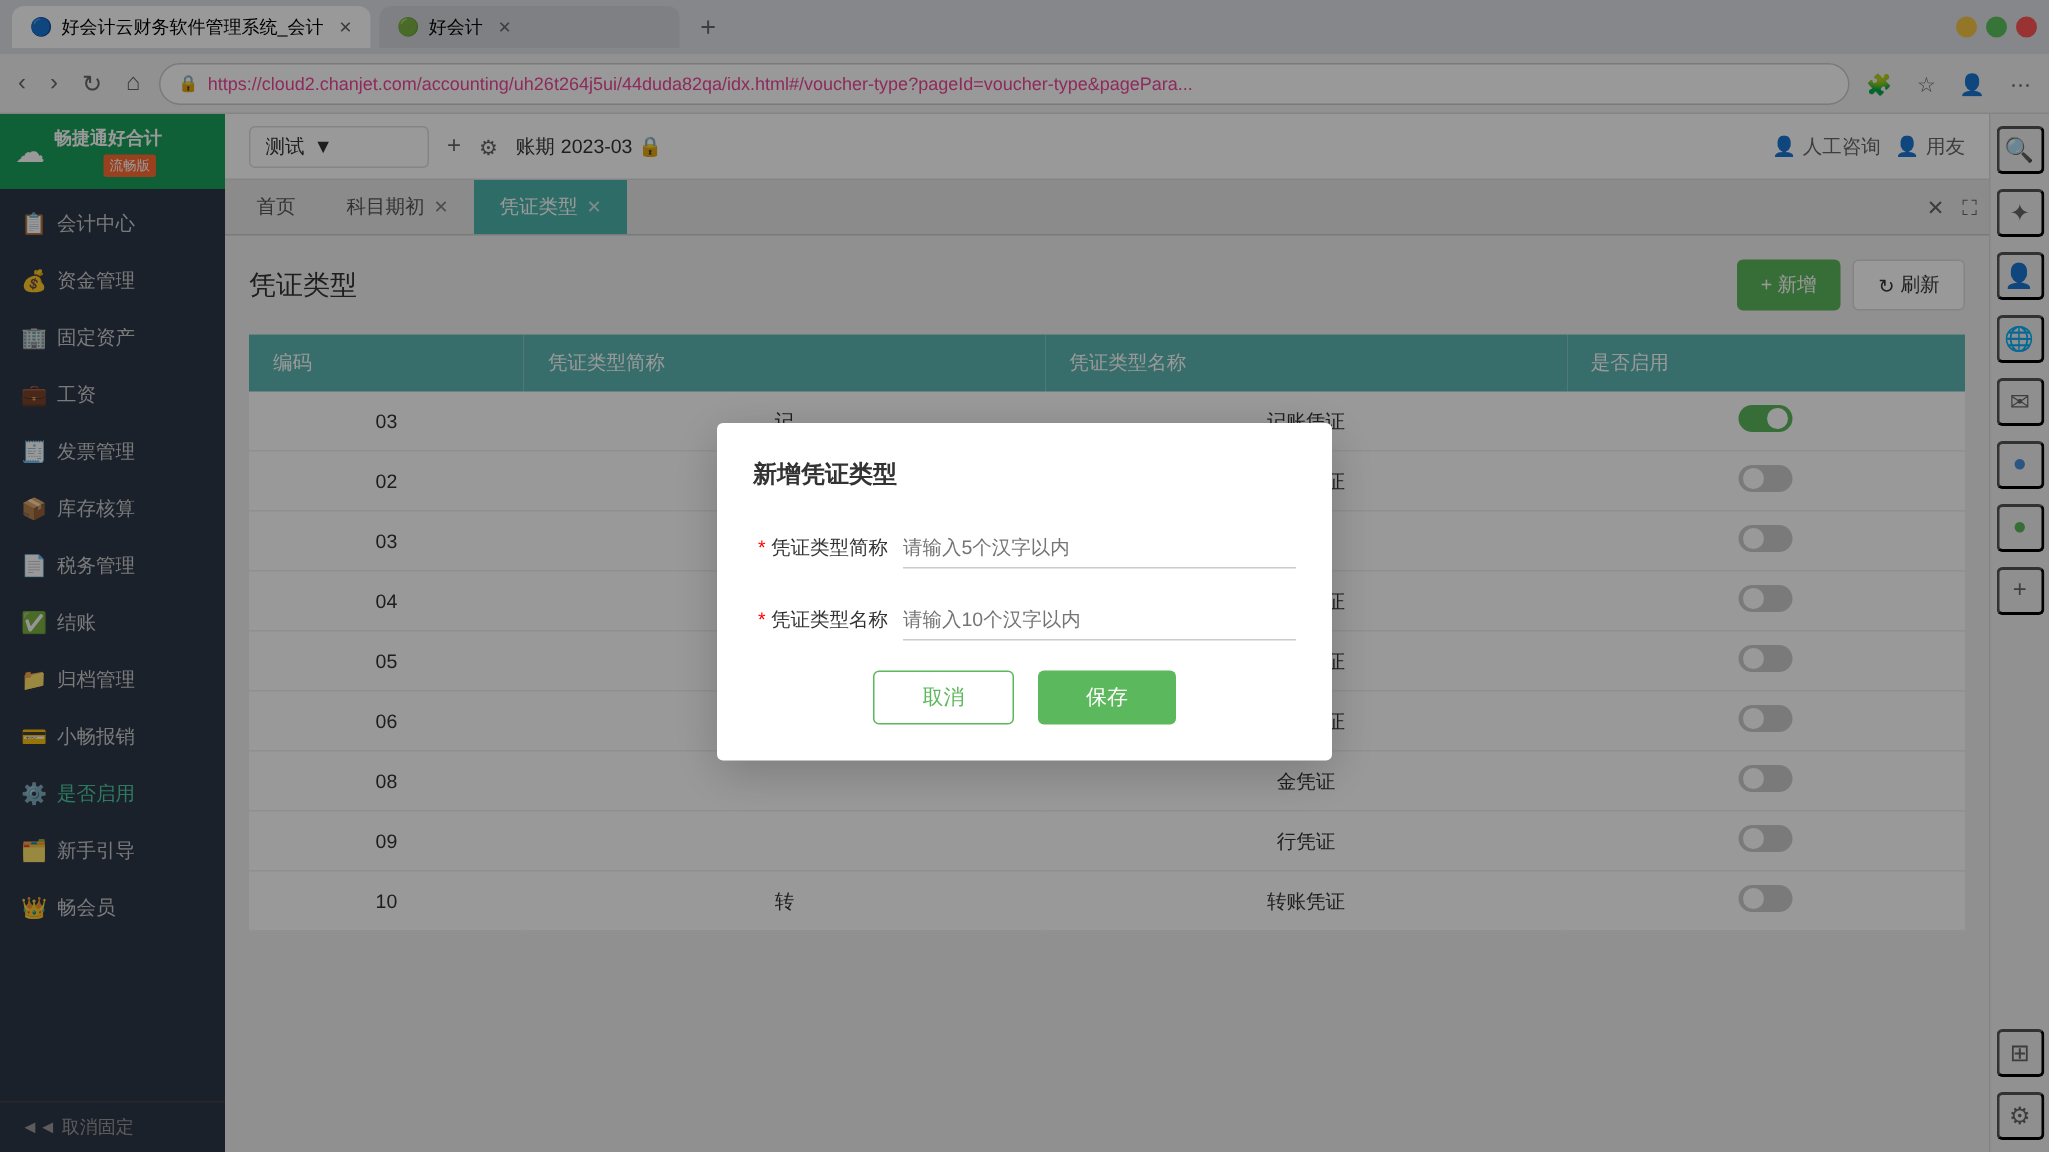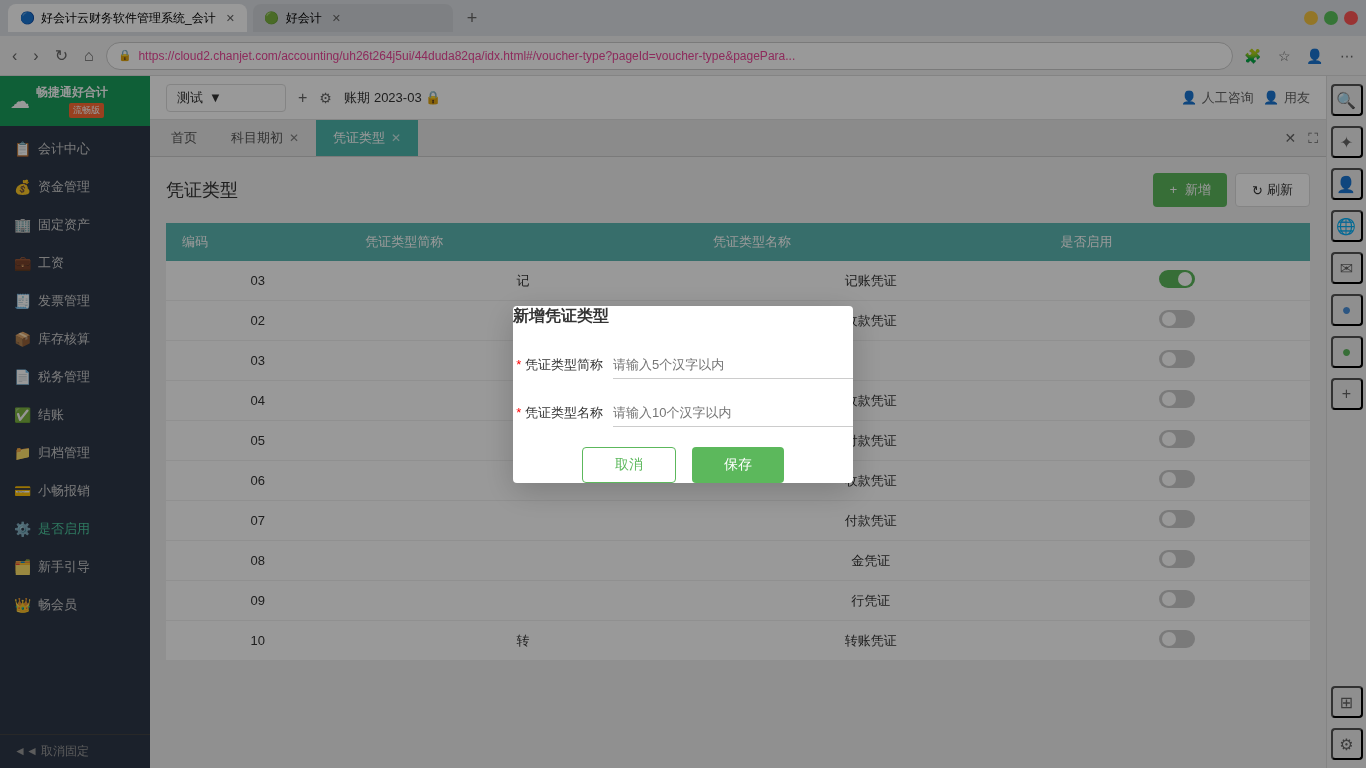--- a/index.html
+++ b/index.html
@@ -49,38 +49,38 @@
     .tab-bar { background: #e8e8e8; display: flex; align-items: center; border-bottom: 1px solid #ccc; padding: 0 4px; }
     .tab { display: flex; align-items: center; gap: 6px; padding: 8px 16px; cursor: pointer; font-size: 13px; color: #555; border: 1px solid transparent; }
     .tab.active { background: #4db6ac; color: #fff; border-radius: 0; }
     .tab-close { font-size: 12px; cursor: pointer; opacity: 0.7; }
 
     
     .page-content { flex: 1; padding: 16px; overflow-y: auto; position: relative; }
     .page-header { display: flex; align-items: center; justify-content: space-between; margin-bottom: 16px; }
     .page-title { font-size: 18px; color: #333; font-weight: normal; }
     .page-actions { display: flex; gap: 8px; }
-    .btn-primary { background: #5cb85c; color: #fff; border: none; padding: 7px 16px; border-radius: 4px; cursor: pointer; font-size: 13px; display: flex; align-items: center; gap: 4px; font-family: Liberation Mono, monospace; }
+    .btn-primary { background: #5cb85c; color: #fff; border: none; padding: 7px 16px; border-radius: 4px; cursor: pointer; font-size: 13px; display: flex; align-items: center; gap: 4px; }
     .btn-default { background: #fff; color: #333; border: 1px solid #ddd; padding: 7px 16px; border-radius: 4px; cursor: pointer; font-size: 13px; display: flex; align-items: center; gap: 4px; }
 
     
     .data-table { width: 100%; border-collapse: collapse; background: #fff; }
     .data-table thead tr { background: #5cb8b2; color: #fff; }
     .data-table th { padding: 10px 16px; text-align: left; font-weight: normal; font-size: 13px; }
     .data-table td { padding: 9px 16px; text-align: center; font-size: 13px; color: #333; border-bottom: 1px solid #f0f0f0; }
     .toggle { width: 36px; height: 18px; border-radius: 9px; display: inline-block; position: relative; cursor: pointer; }
     .toggle.on { background: #5cb85c; }
     .toggle.off { background: #ccc; }
     .toggle::after { content: ''; position: absolute; width: 14px; height: 14px; background: #fff; border-radius: 50%; top: 2px; transition: left 0.2s; }
     .toggle.on::after { left: 19px; }
     .toggle.off::after { left: 3px; }
 
     
     .modal-overlay { position: fixed; top: 0; left: 0; right: 0; bottom: 0; background: rgba(0,0,0,0.4); z-index: 1000; display: flex; align-items: center; justify-content: center; }
-    .modal { background: #fff; border-radius: 4px; width: 340px; box-shadow: 0 8px 32px rgba(0,0,0,0.2); margin-top: 20px; }
+    .modal { background: #fff; border-radius: 4px; width: 410px; padding: 24px; box-shadow: 0 8px 32px rgba(0,0,0,0.2); margin-top: 20px; }
     .modal-header { font-size: 16px; color: #333; margin-bottom: 24px; font-weight: bold; }
     .form-row { display: flex; align-items: center; margin-bottom: 20px; }
     .form-label { width: 90px; text-align: right; color: #333; font-size: 13px; margin-right: 10px; flex-shrink: 0; }
     .form-label::before { content: '* '; color: red; }
     .form-input { flex: 1; border: none; border-bottom: 1px solid #ccc; padding: 6px 0; font-size: 13px; outline: none; color: #15803d; }
     .modal-footer { display: flex; justify-content: center; gap: 16px; margin-top: 8px; }
     .btn-cancel { background: #fff; color: #5cb85c; border: 1px solid #5cb85c; padding: 8px 32px; border-radius: 4px; cursor: pointer; font-size: 14px; }
     .btn-save { background: #5cb85c; color: #fff; border: none; padding: 8px 32px; border-radius: 4px; cursor: pointer; font-size: 14px; }
 
     
@@ -306,26 +306,20 @@
               <td>付款凭证</td>
               <td><span class="toggle off"></span></td>
             </tr>
             <tr>
               <td>06</td>
               <td></td>
               <td>收款凭证</td>
               <td><span class="toggle off"></span></td>
             </tr>
             <tr>
-              <td>07</td>
-              <td></td>
-              <td>付款凭证</td>
-              <td><span class="toggle off"></span></td>
-            </tr>
-            <tr>
               <td>08</td>
               <td></td>
               <td>金凭证</td>
               <td><span class="toggle off"></span></td>
             </tr>
             <tr>
               <td>09</td>
               <td></td>
               <td>行凭证</td>
               <td><span class="toggle off"></span></td>

